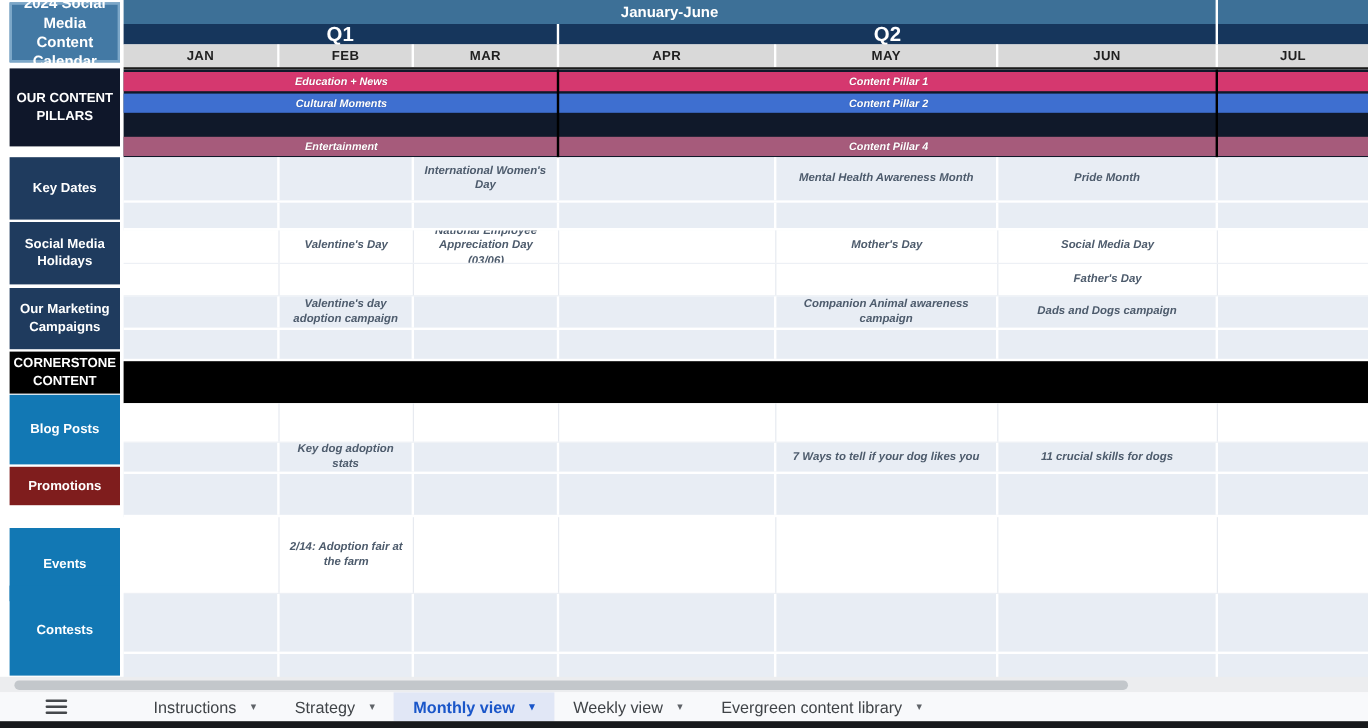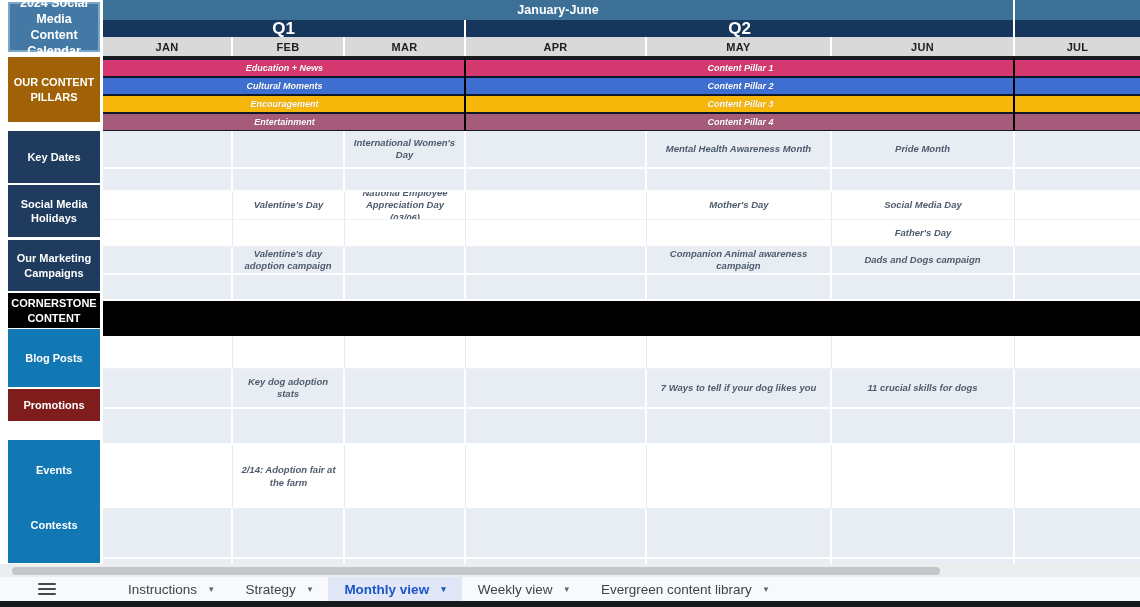--- a/index.html
+++ b/index.html
@@ -41,21 +41,21 @@
   .r-light { background:#E8EDF4; border-bottom:2px solid #fff; }
   .r-light .gcell { border-right:2px solid #fff; }
   .r-white { background:#fff; border-bottom:1px solid #EDF0F5; }
   .r-white .gcell { border-right:1px solid #E7EAF0; }
   .r-light .gcell:last-child, .r-white .gcell:last-child { border-right:none; }
   .r-black { background:#000; border-bottom:none; }
 
   
   .sbox { position:absolute; left:8px; width:92px; display:flex; align-items:center; justify-content:center; text-align:center; color:#fff; font-weight:bold; font-size:11px; line-height:1.3; padding:2px 5px; }
   .sb-title { top:2px; height:50px; background:#4379A4; border:2px solid #7CA7C8; font-size:12.5px; }
-  .sb-pillars { top:57px; height:65px; background:#a16207; }
+  .sb-pillars { top:57px; height:65px; background:#0f172a; }
   .sb-keydates { top:131px; height:52px; background:#1F3B5E; }
   .sb-smh { top:185px; height:52px; background:#1F3B5E; }
   .sb-campaigns { top:240px; height:51px; background:#1F3B5E; }
   .sb-cornerstone { top:293px; height:35px; background:#000; }
   .sb-blog { top:329px; height:58px; background:#1278B4; }
   .sb-promotions { top:389px; height:32px; background:#7f1d1d; }
   .sb-events { top:440px; height:61px; background:#1278B4; }
   .sb-contests { top:488px; height:75px; background:#1278B4; }
 
   
@@ -118,24 +118,20 @@
 
   <div class="pillar-strip">
     <div class="pbar p0" style="background: rgb(213, 56, 111);">
       <span class="plabel q1seg">Education + News</span>
       <span class="plabel q2seg">Content Pillar 1</span>
     </div>
     <div class="pbar p1" style="background: rgb(62, 111, 208);">
       <span class="plabel q1seg">Cultural Moments</span>
       <span class="plabel q2seg">Content Pillar 2</span>
     </div>
-    <div class="pbar p2" style="background: rgb(246, 183, 10);">
-      <span class="plabel q1seg">Encouragement</span>
-      <span class="plabel q2seg">Content Pillar 3</span>
-    </div>
     <div class="pbar p3" style="background: rgb(166, 91, 123);">
       <span class="plabel q1seg">Entertainment</span>
       <span class="plabel q2seg">Content Pillar 4</span>
     </div>
     <div class="pvline v1"></div>
     <div class="pvline v2"></div>
   </div>
 
   <div id="grid-body">
       <div class="grow r-light" style="height: 38px;">
@@ -195,21 +191,21 @@
       <div class="grow r-black" style="height: 35px;"></div>
       <div class="grow r-white" style="height: 33px;">
         <div class="gcell c0"></div>
         <div class="gcell c1"></div>
         <div class="gcell c2"></div>
         <div class="gcell c3"></div>
         <div class="gcell c4"></div>
         <div class="gcell c5"></div>
         <div class="gcell c6"></div>
       </div>
-      <div class="grow r-light" style="height: 40px;">
+      <div class="grow r-light" style="height: 26px;">
         <div class="gcell c0"></div>
         <div class="gcell c1">Key dog adoption stats</div>
         <div class="gcell c2"></div>
         <div class="gcell c3"></div>
         <div class="gcell c4">7 Ways to tell if your dog likes you</div>
         <div class="gcell c5">11 crucial skills for dogs</div>
         <div class="gcell c6"></div>
       </div>
       <div class="grow r-light" style="height: 36px;">
         <div class="gcell c0"></div>

